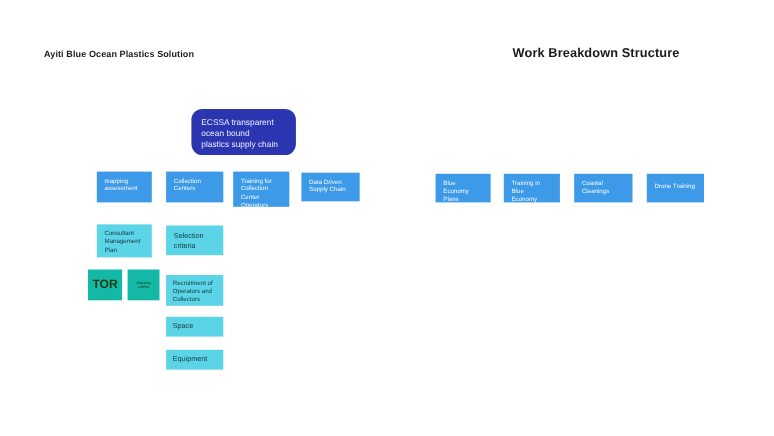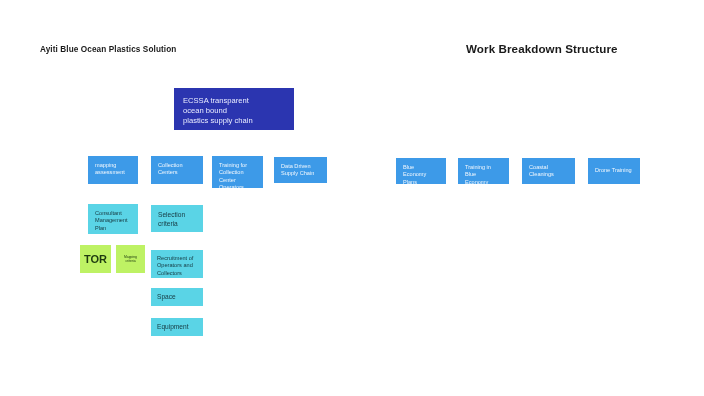--- a/index.html
+++ b/index.html
@@ -47,21 +47,21 @@
     overflow: hidden;
   }
   .node .node-label {
     display: block;
     white-space: pre-line;
   }
   
   .n-navy  { background: #2b35b0; color: #e9ecff; }
   .n-blue  { background: #3d9ae8; color: #f2f8fe; }
   .n-cyan  { background: #5ad4e6; color: #173a42; }
-  .n-green { background: #bef264; color: #1e3a10; }
+  .n-green { background: #14b8a6; color: #1e3a10; }
 
   .pad-a { padding: 8px 9px; }
   .pad-b { padding: 6px 7px; }
   .pad-c { padding: 5px 6px; }
 
   .fs-hdr  { font-size: 7.6px; }
   .fs-sm   { font-size: 5.6px; }
   .fs-md   { font-size: 6.6px; }
   .fs-tiny { font-size: 3.4px; }
   .fs-big  { font-size: 11px; font-weight: bold; }
@@ -71,21 +71,21 @@
 </style>
 </head>
 <body>
 
 <div class="canvas">
 
   <div class="title" id="title-right">Work Breakdown Structure</div>
 
   <div class="title" id="title-left">Ayiti Blue Ocean Plastics Solution</div>
 
-  <div class="node n-navy pad-a fs-hdr" style="left:174px; top:88px; width:120px; height:42px;">
+  <div class="node n-navy pad-a fs-hdr" style="left:174px; top:99px; width:95px; height:42px;border-radius:10px;">
     <span class="node-label">ECSSA transparent
 ocean bound
 plastics supply chain</span>
   </div>
 
   <div class="node n-blue pad-b fs-sm" style="left:88px; top:156px; width:50px; height:28px;">
     <span class="node-label">mapping
 assessment</span>
   </div>
 

